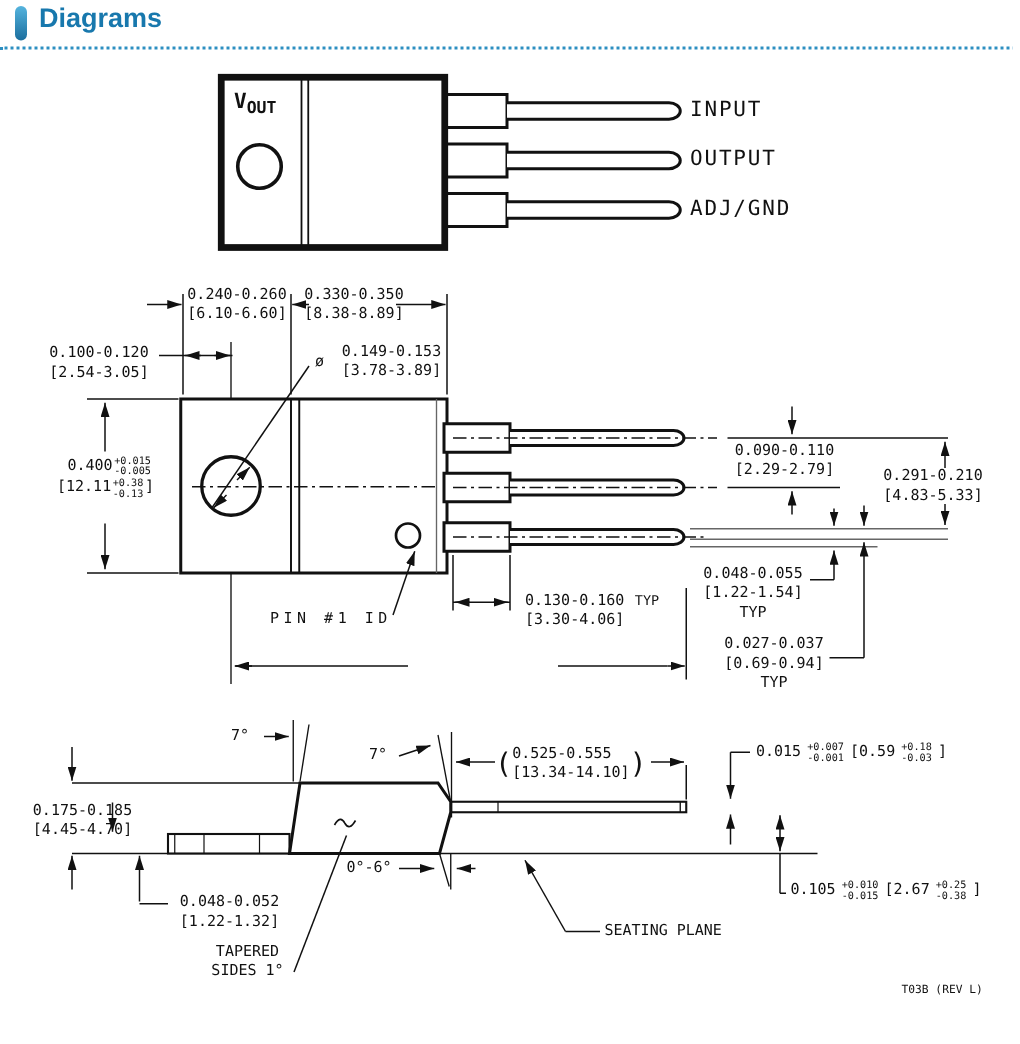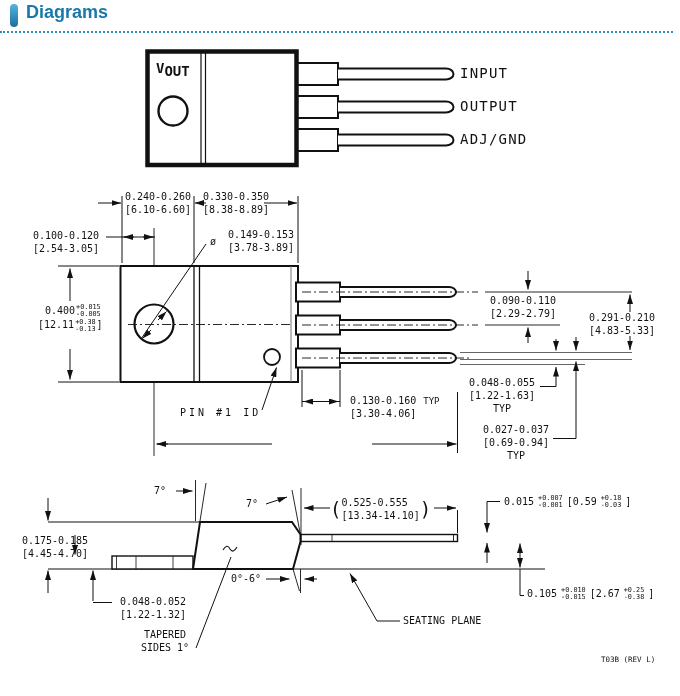--- a/index.html
+++ b/index.html
@@ -184,21 +184,21 @@
       <line x1="434" y1="508" x2="456" y2="508" marker-end="url(#ah)"></line>
       <line x1="457.5" y1="510" x2="457.5" y2="533"></line>
 
       <line x1="400" y1="621" x2="377" y2="621"></line>
       <line x1="377" y1="621" x2="350" y2="573.5" marker-end="url(#ah)"></line>
 
       <line x1="196" y1="648" x2="231" y2="557"></line>
     </g>
   </svg>
 
-  <div class="t" style="left:156px;top:62px;font-size:14px;font-weight:bold;"><span>V</span><span style="font-size:14px;vertical-align:-3px;">OUT</span></div>
+  <div class="t" style="left:156px;top:62px;font-size:14px;font-weight:bold;"><span>V</span><span style="font-size:11px;vertical-align:-3px;">OUT</span></div>
   <div class="t pl" style="left:460px;top:67px;">INPUT</div>
   <div class="t pl" style="left:460px;top:100px;">OUTPUT</div>
   <div class="t pl" style="left:460px;top:133px;">ADJ/GND</div>
 
   <div class="t c" style="left:158px;top:191px;">
     <div>0.240-0.260</div>
       <div>[6.10-6.60]</div>
   </div>
   <div class="t c" style="left:236px;top:191px;">
     <div>0.330-0.350</div>
@@ -233,21 +233,21 @@
   <div class="t c" style="left:523px;top:295px;">
     <div>0.090-0.110</div>
       <div>[2.29-2.79]</div>
   </div>
   <div class="t c" style="left:622px;top:312px;">
     <div>0.291-0.210</div>
       <div>[4.83-5.33]</div>
   </div>
   <div class="t c" style="left:502px;top:377px;">
     <div>0.048-0.055</div>
-      <div>[1.22-1.63]</div>
+      <div>[1.22-1.54]</div>
       <div>TYP</div>
   </div>
   <div class="t c" style="left:516px;top:424px;">
     <div>0.027-0.037</div>
       <div>[0.69-0.94]</div>
       <div>TYP</div>
   </div>
   <div class="t" style="left:350px;top:395px;">
     <div class="frow" style="gap:7px;">
         <span>0.130-0.160</span>

